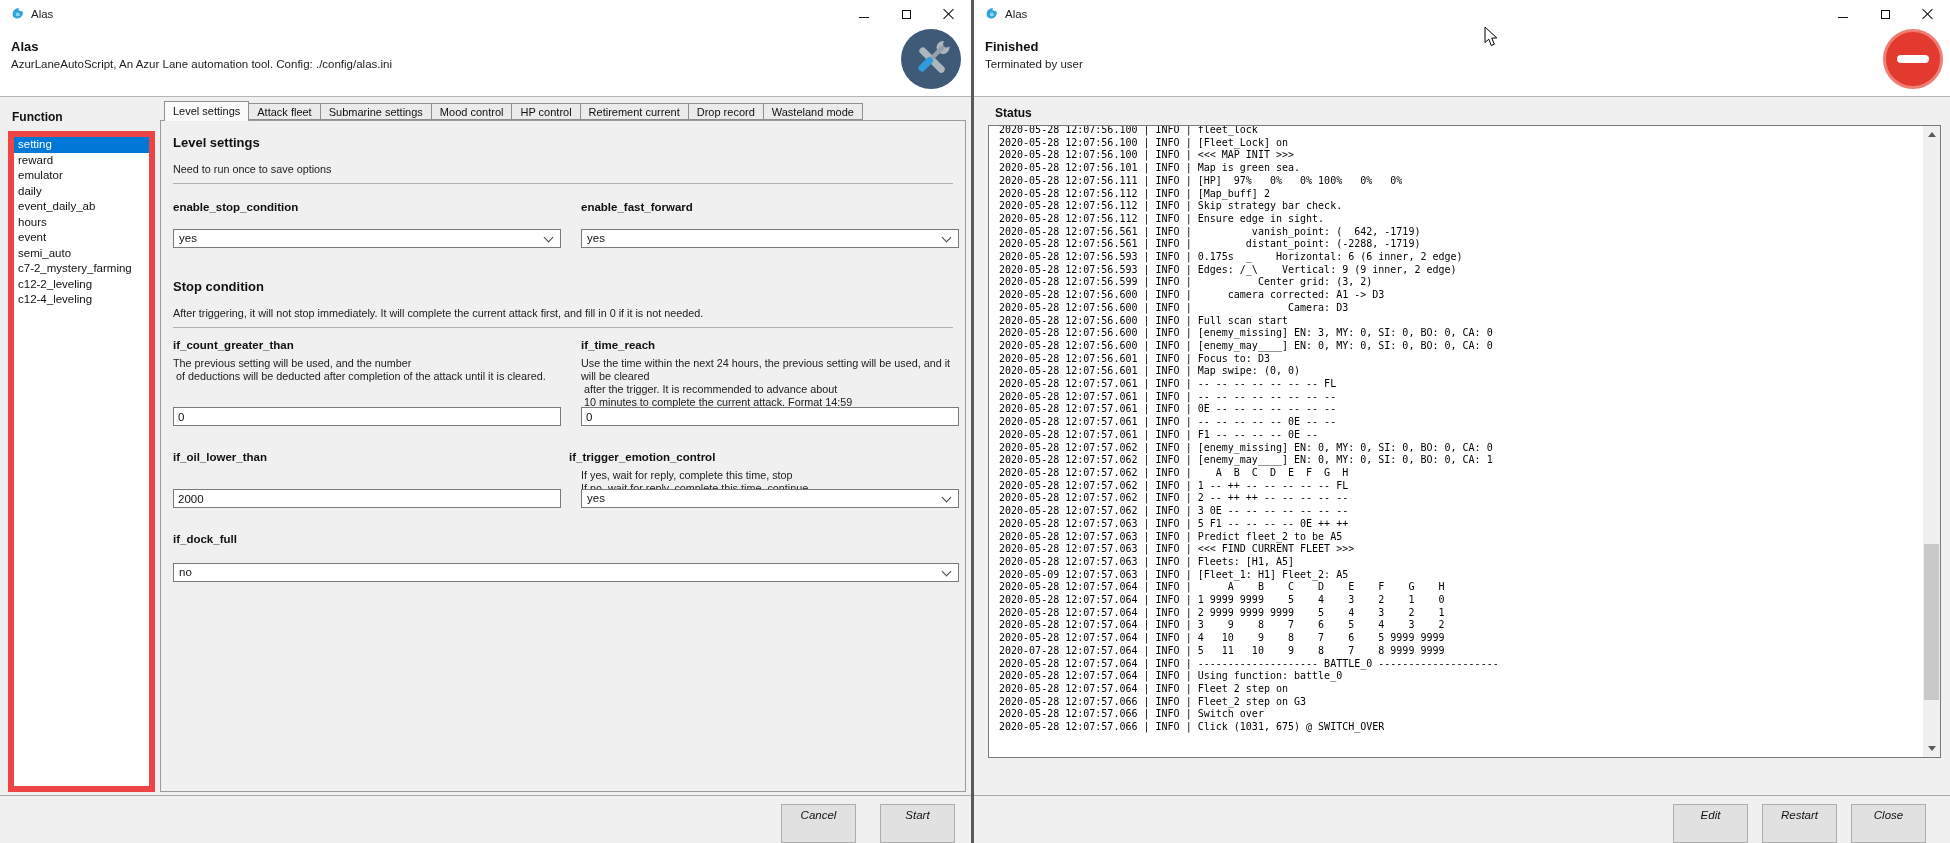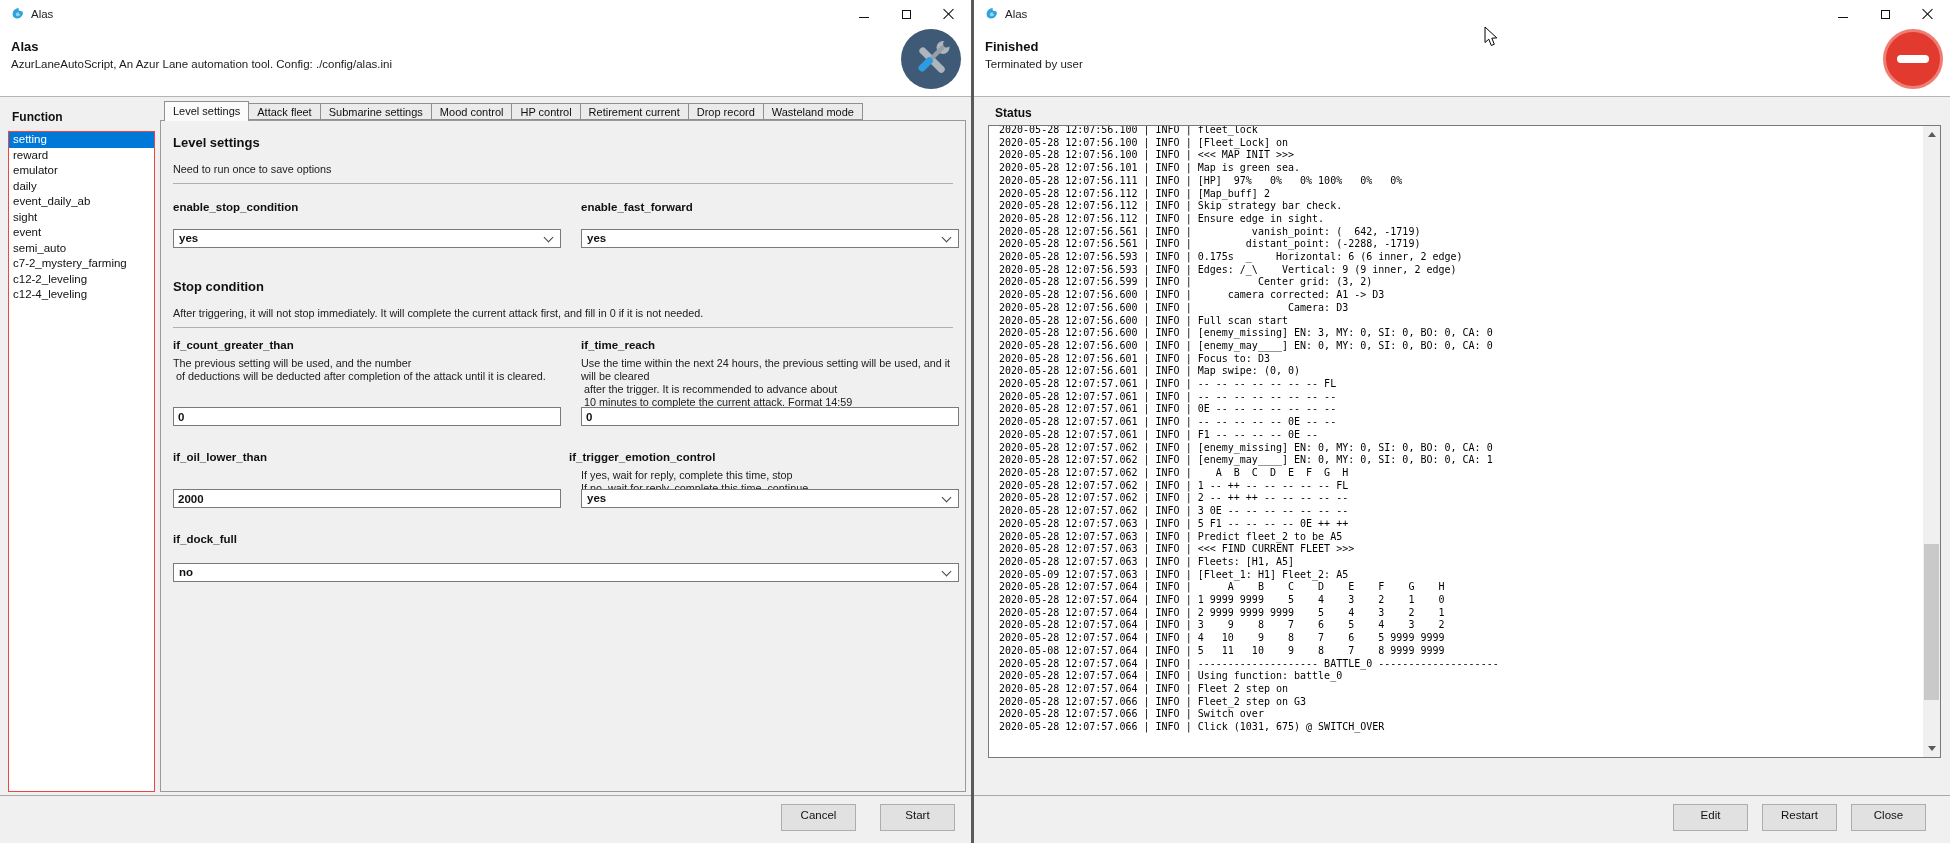--- a/index.html
+++ b/index.html
@@ -27,46 +27,46 @@
   .header { position:absolute; left:0; top:28px; right:0; height:69px; background:#ffffff; border-bottom:1px solid #b5b5b5; }
   .header .h-title { position:absolute; left:11px; top:11px; font-size:13px; font-weight:bold; color:#101010; }
   .header .h-sub   { position:absolute; left:11px; top:30px; font-size:11.5px; color:#1c1c1c; }
   .badge { position:absolute; top:1px; width:60px; height:60px; border-radius:50%; }
   .badge-tools { right:10px; }
   .badge-stop  { right:7px; background:#e23a2e; border:3px solid #ee7e74; }
   .badge-stop .bar { position:absolute; left:50%; top:50%; width:32px; height:8px; margin:-4px 0 0 -16px; background:#ffffff; border-radius:4px; }
 
   
   .side-label { position:absolute; left:12px; top:110px; font-size:12px; font-weight:bold; color:#101010; }
-  .listbox { position:absolute; left:8px; top:131px; width:147px; height:661px; background:#ffffff; border:1px solid #ef4444; overflow:hidden; }
+  .listbox { position:absolute; left:8px; top:131px; width:147px; height:661px; background:#ffffff; border:6px solid #ef4444; overflow:hidden; }
   .list-item { height:15.5px; line-height:15.5px; font-size:11.5px; color:#111; padding-left:4px; white-space:nowrap; cursor:default; }
   .list-item.selected { background:#0078d7; color:#ffffff; }
 
   .tabs { position:absolute; left:165px; top:101px; display:flex; align-items:flex-end; z-index:2; }
   .tab { height:17px; line-height:16px; padding:0 8px; font-size:11px; color:#111; background:#ebebeb;
          border:1px solid #8f8f8f; margin-left:-1px; white-space:nowrap; cursor:default; }
   .tab.active { height:20px; line-height:19px; background:#fbfbfb; margin-bottom:-1px; position:relative; z-index:3; border-bottom:none; }
 
   .panel { position:absolute; left:160px; top:120px; width:806px; height:672px; background:#f0f0f0; border:1px solid #9a9a9a; }
   .p-abs { position:absolute; }
   .sec-title { font-size:13px; font-weight:bold; color:#101010; }
   .sec-sub, .fdesc { font-size:10.8px; line-height:13px; color:#202020; white-space:pre; }
   .hr { position:absolute; left:12px; width:780px; border-top:1px solid #b0b0b0; }
   .flabel { font-size:11.5px; font-weight:bold; color:#101010; }
-  .tbox, .select { position:absolute; height:19px; background:#ffffff; border:1px solid #7a7a7a; font-size:11.5px; color:#111;font-weight:bold; }
+  .tbox, .select { position:absolute; height:19px; background:#ffffff; border:1px solid #7a7a7a; font-size:11.5px; color:#111; }
   .tbox { padding:0 4px; font-family:"Liberation Sans", sans-serif; }
   .select { line-height:17px; padding-left:5px; cursor:default; }
   .select .chev { position:absolute; right:8px; top:4px; width:7px; height:7px;
                   border-right:1.4px solid #444; border-bottom:1.4px solid #444; transform:rotate(45deg); }
 
   
   .footer { position:absolute; left:0; right:0; top:795px; height:48px; background:#f0f0f0; border-top:1px solid #a8a8a8; }
   .btnrow { position:absolute; top:8px; display:flex; }
-  .btn { width:75px; height:27px; line-height:21px; text-align:center; font-size:11.5px; color:#111;
-         background:#e1e1e1; border:1px solid #adadad; cursor:default; }
+  .btn { width:75px; height:39px; line-height:21px; text-align:center; font-size:11.5px; color:#111;
+         background:#e1e1e1; border:1px solid #adadad; cursor:default;font-style:italic; }
 
   
   .status-label { position:absolute; left:21px; top:106px; font-size:12px; font-weight:bold; color:#101010; }
   .log { position:absolute; left:14px; top:125px; width:953px; height:633px; background:#ffffff; border:1px solid #7a7a7a; overflow:hidden; }
   .log-inner { position:absolute; left:0; top:-4px; right:18px; padding:2px 0 0 10px;
                font-family:"DejaVu Sans Mono", monospace; font-size:10px; line-height:12.7px; color:#000; }
   .log-line { white-space:pre; }
   .vscroll { position:absolute; right:0; top:0; bottom:0; width:17px; background:#f0f0f0; }
   .sb-btn { position:absolute; left:0; width:17px; height:17px; }
   .sb-up { top:0; } .sb-down { bottom:0; }
@@ -122,21 +122,21 @@
     </div>
 
     <div class="side-label">Function</div>
     <div class="listbox">
 
     <div class="list-item selected">setting</div>
         <div class="list-item">reward</div>
         <div class="list-item">emulator</div>
         <div class="list-item">daily</div>
         <div class="list-item">event_daily_ab</div>
-        <div class="list-item">sight</div>
+        <div class="list-item">hours</div>
         <div class="list-item">event</div>
         <div class="list-item">semi_auto</div>
         <div class="list-item">c7-2_mystery_farming</div>
         <div class="list-item">c12-2_leveling</div>
         <div class="list-item">c12-4_leveling</div>
       </div>
 
     <div class="tabs">
 
     <div class="tab active">Level settings</div>
@@ -279,21 +279,21 @@
           <div class="log-line">2020-05-28 12:07:57.063 | INFO | 5 F1 -- -- -- -- 0E ++ ++</div>
           <div class="log-line">2020-05-28 12:07:57.063 | INFO | Predict fleet_2 to be A5</div>
           <div class="log-line">2020-05-28 12:07:57.063 | INFO | &lt;&lt;&lt; FIND CURRENT FLEET &gt;&gt;&gt;</div>
           <div class="log-line">2020-05-28 12:07:57.063 | INFO | Fleets: [H1, A5]</div>
           <div class="log-line">2020-05-09 12:07:57.063 | INFO | [Fleet_1: H1] Fleet_2: A5</div>
           <div class="log-line">2020-05-28 12:07:57.064 | INFO |      A    B    C    D    E    F    G    H</div>
           <div class="log-line">2020-05-28 12:07:57.064 | INFO | 1 9999 9999    5    4    3    2    1    0</div>
           <div class="log-line">2020-05-28 12:07:57.064 | INFO | 2 9999 9999 9999    5    4    3    2    1</div>
           <div class="log-line">2020-05-28 12:07:57.064 | INFO | 3    9    8    7    6    5    4    3    2</div>
           <div class="log-line">2020-05-28 12:07:57.064 | INFO | 4   10    9    8    7    6    5 9999 9999</div>
-          <div class="log-line">2020-05-08 12:07:57.064 | INFO | 5   11   10    9    8    7    8 9999 9999</div>
+          <div class="log-line">2020-07-28 12:07:57.064 | INFO | 5   11   10    9    8    7    8 9999 9999</div>
           <div class="log-line">2020-05-28 12:07:57.064 | INFO | -------------------- BATTLE_0 --------------------</div>
           <div class="log-line">2020-05-28 12:07:57.064 | INFO | Using function: battle_0</div>
           <div class="log-line">2020-05-28 12:07:57.064 | INFO | Fleet 2 step on</div>
           <div class="log-line">2020-05-28 12:07:57.066 | INFO | Fleet_2 step on G3</div>
           <div class="log-line">2020-05-28 12:07:57.066 | INFO | Switch over</div>
           <div class="log-line">2020-05-28 12:07:57.066 | INFO | Click (1031, 675) @ SWITCH_OVER</div>
         </div>
       <div class="vscroll">
         <div class="sb-btn sb-up">
             <div class="tri-up"></div>

